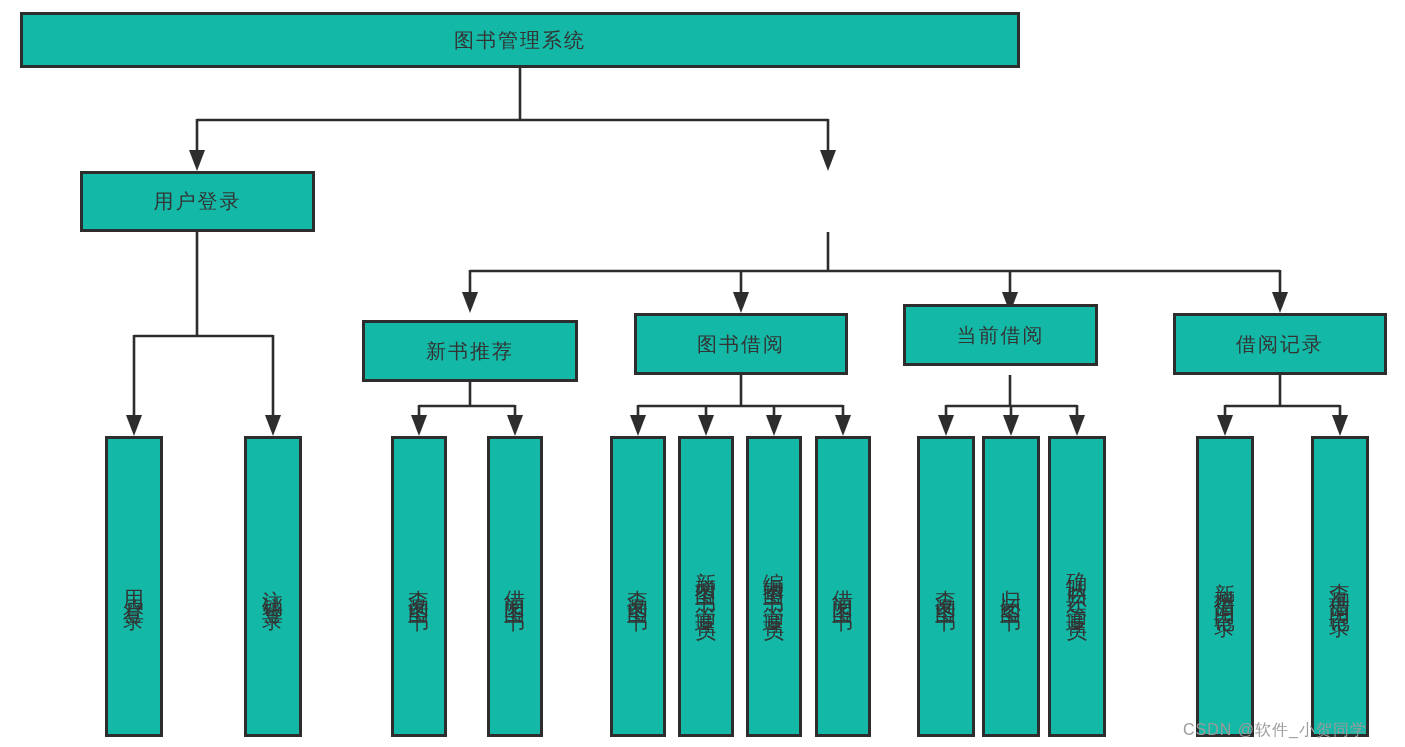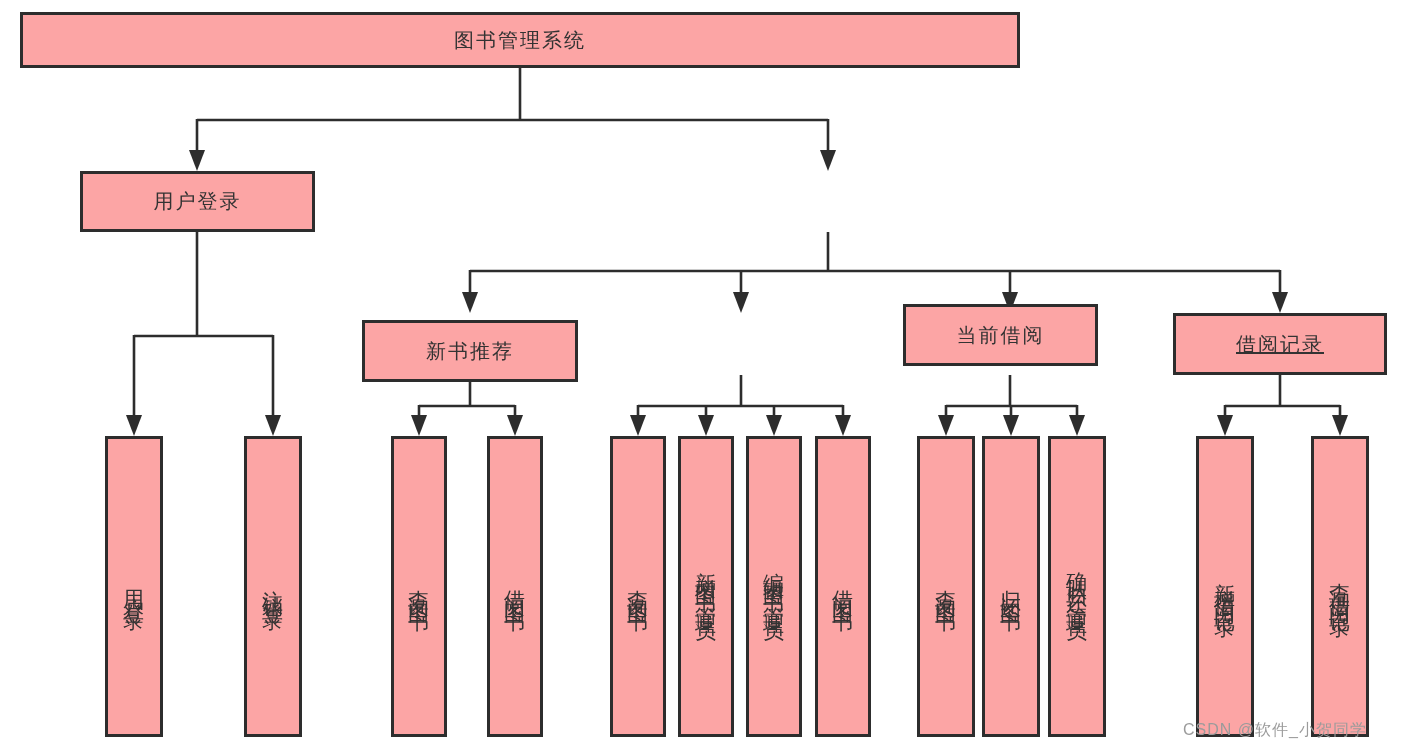--- a/index.html
+++ b/index.html
@@ -17,21 +17,21 @@
   .connectors {
     position: absolute;
     left: 0; top: 0;
     width: 1405px;
     height: 747px;
   }
   .node {
     position: absolute;
     box-sizing: border-box;
     border: 3px solid #2d2d2d;
-    background: #fca5a5;
+    background: #14b8a6;
     color: #333333;
     display: flex;
     align-items: center;
     justify-content: center;
     text-align: center;
     letter-spacing: 2px;
   }
   .lvl-root { font-size: 20px; }
   .lvl-2, .lvl-3 { font-size: 20px; }
   .leaf {
@@ -121,22 +121,23 @@
       <polygon points="1217,415 1233,415 1225,436"></polygon>
       <polygon points="1332,415 1348,415 1340,436"></polygon>
     </g>
   </svg>
 
   <div class="node lvl-root" style="left:20px; top:12px; width:1000px; height:56px;">图书管理系统</div>
 
   <div class="node lvl-2" style="left:80px; top:171px; width:235px; height:61px;">用户登录</div>
 
   <div class="node lvl-3" style="left:362px; top:313px; width:216px; height:62px;margin-top:7px;">新书推荐</div>
+  <div class="node lvl-3" style="left:634px; top:313px; width:214px; height:62px;">图书借阅</div>
   <div class="node lvl-3" style="left:903px; top:304px; width:195px; height:62px;">当前借阅</div>
-  <div class="node lvl-3" style="left:1173px; top:313px; width:214px; height:62px;text-decoration:underline;">借阅记录</div>
+  <div class="node lvl-3" style="left:1173px; top:313px; width:214px; height:62px;">借阅记录</div>
 
   <div class="node leaf" style="left:105px; top:436px; width:58px; height:301px;">用户登录</div>
   <div class="node leaf" style="left:244px; top:436px; width:58px; height:301px;">注销登录</div>
 
   <div class="node leaf" style="left:391px; top:436px; width:56px; height:301px;">查询图书</div>
   <div class="node leaf" style="left:487px; top:436px; width:56px; height:301px;">借阅图书</div>
 
   <div class="node leaf" style="left:610px; top:436px; width:56px; height:301px;">查询图书</div>
   <div class="node leaf" style="left:678px; top:436px; width:56px; height:301px;">新增图书（管理员）</div>
   <div class="node leaf" style="left:746px; top:436px; width:56px; height:301px;">编辑图书（管理员）</div>

